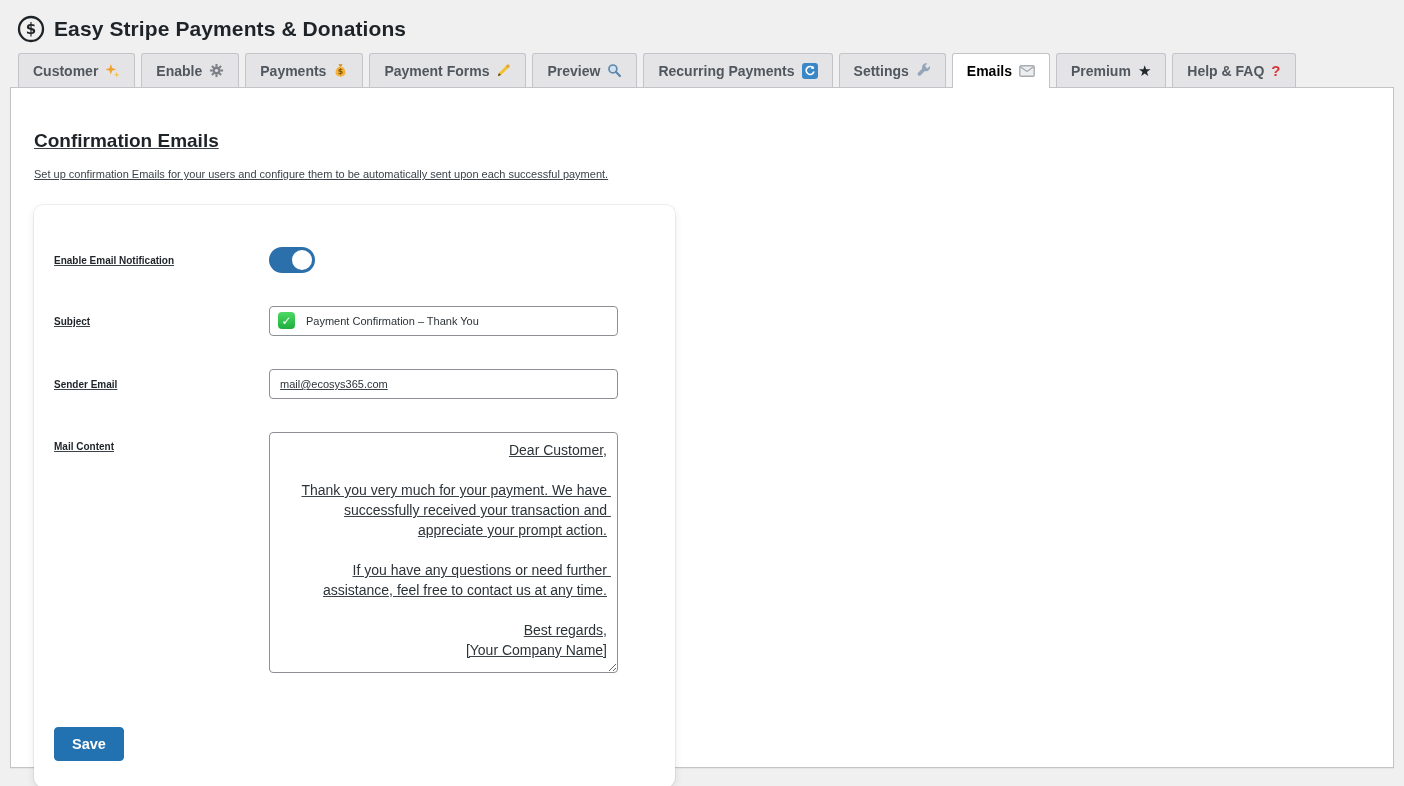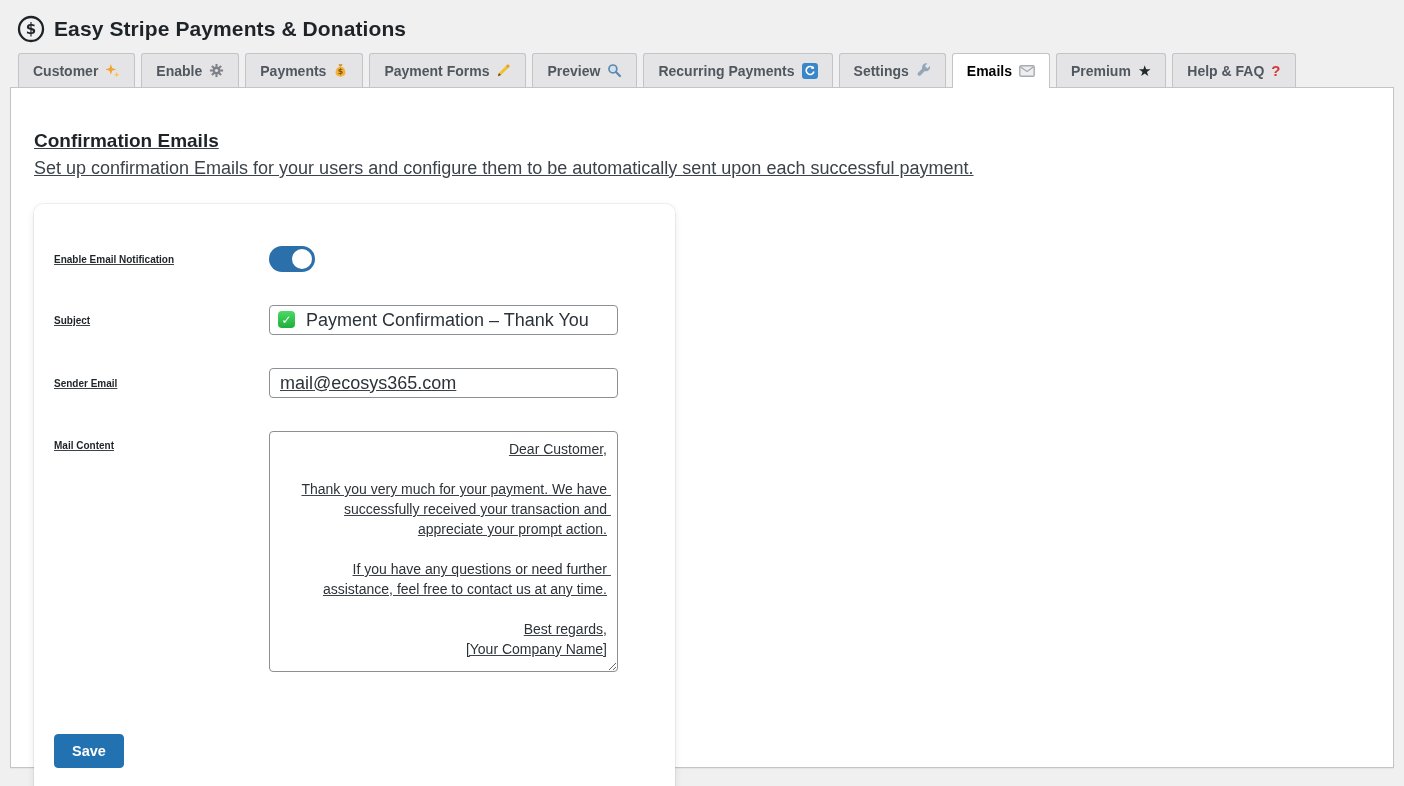--- a/index.html
+++ b/index.html
@@ -51,21 +51,21 @@
     border:1px solid #c3c4c7;
     height:681px;
     box-shadow:0 1px 1px rgba(0,0,0,.04);
     padding:22px 24px 0 23px;
     text-decoration:underline;
   }
   .section-title {
     font-size:19px; font-weight:700; color:#1d2327; margin-top:20px;
   }
   .section-desc {
-    font-size:18px; color:#3c434a; margin-top:6px;
+    font-size:11px; color:#3c434a; margin-top:16px;
   }
 
   
   .card {
     margin-top:25px; width:641px;
     background:#fff; border-radius:9px;
     box-shadow:0 0 0 1px rgba(0,0,0,.05), 0 3px 8px rgba(0,0,0,.09);
     padding:42px 20px 26px 20px;
   }
   .frow { display:flex; align-items:center; margin-bottom:33px; }
@@ -83,42 +83,42 @@
   }
   .toggle .knob {
     position:absolute; top:3px; right:3px;
     width:20px; height:20px; border-radius:50%; background:#fff;
   }
 
   
   .text-input {
     width:349px; height:30px;
     border:1px solid #8c8f94; border-radius:4px;
-    font-family:inherit; font-size:18px; color:#2c3338;
+    font-family:inherit; font-size:11px; color:#2c3338;
     padding:3px 10px; background:#fff; outline:none;
   }
   .input-wrap { position:relative; }
   .input-wrap .text-input { padding-left:36px; }
   .check-badge {
     position:absolute; left:9px; top:6px;
     width:17px; height:17px; border-radius:4px;
     background:linear-gradient(#4cd964,#1fae3d);
     color:#fff; font-size:12px; font-weight:800;
     display:flex; align-items:center; justify-content:center;
   }
   textarea.text-area {
     width:349px; height:241px;
     border:1px solid #8c8f94; border-radius:4px;
     font-family:inherit; font-size:14px; color:#2c3338; line-height:20px;
     padding:7px 10px; background:#fff; outline:none; resize:both;text-align:right;
   }
 
   
   .save-btn {
-    display:inline-block; margin-top:29px;
+    display:inline-block; margin-top:21px;
     background:#2271b1; color:#fff;
     border:1px solid #2271b1; border-radius:4px;
     font-family:inherit; font-size:14.5px; font-weight:600;
     padding:8px 17px; cursor:pointer;
   }
 </style>
 </head>
 <body>
 
 <div>

